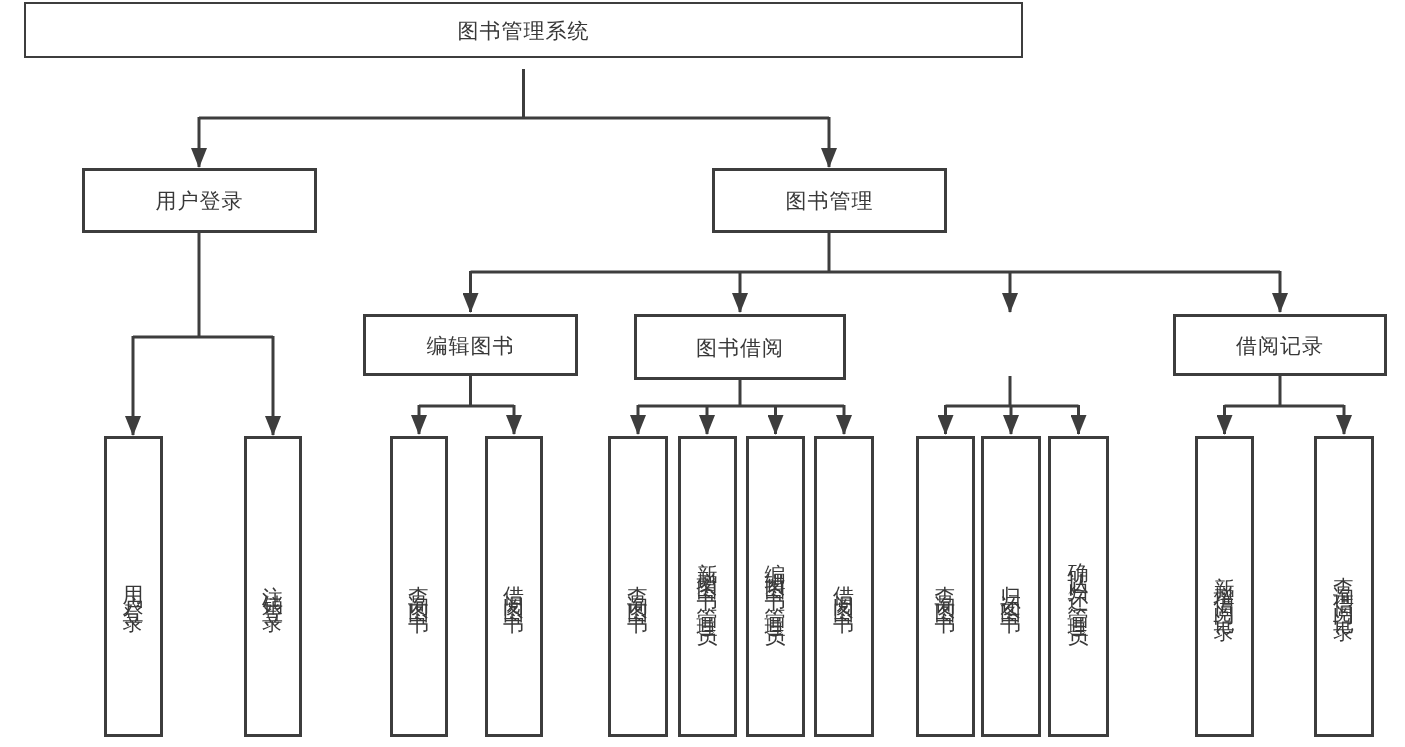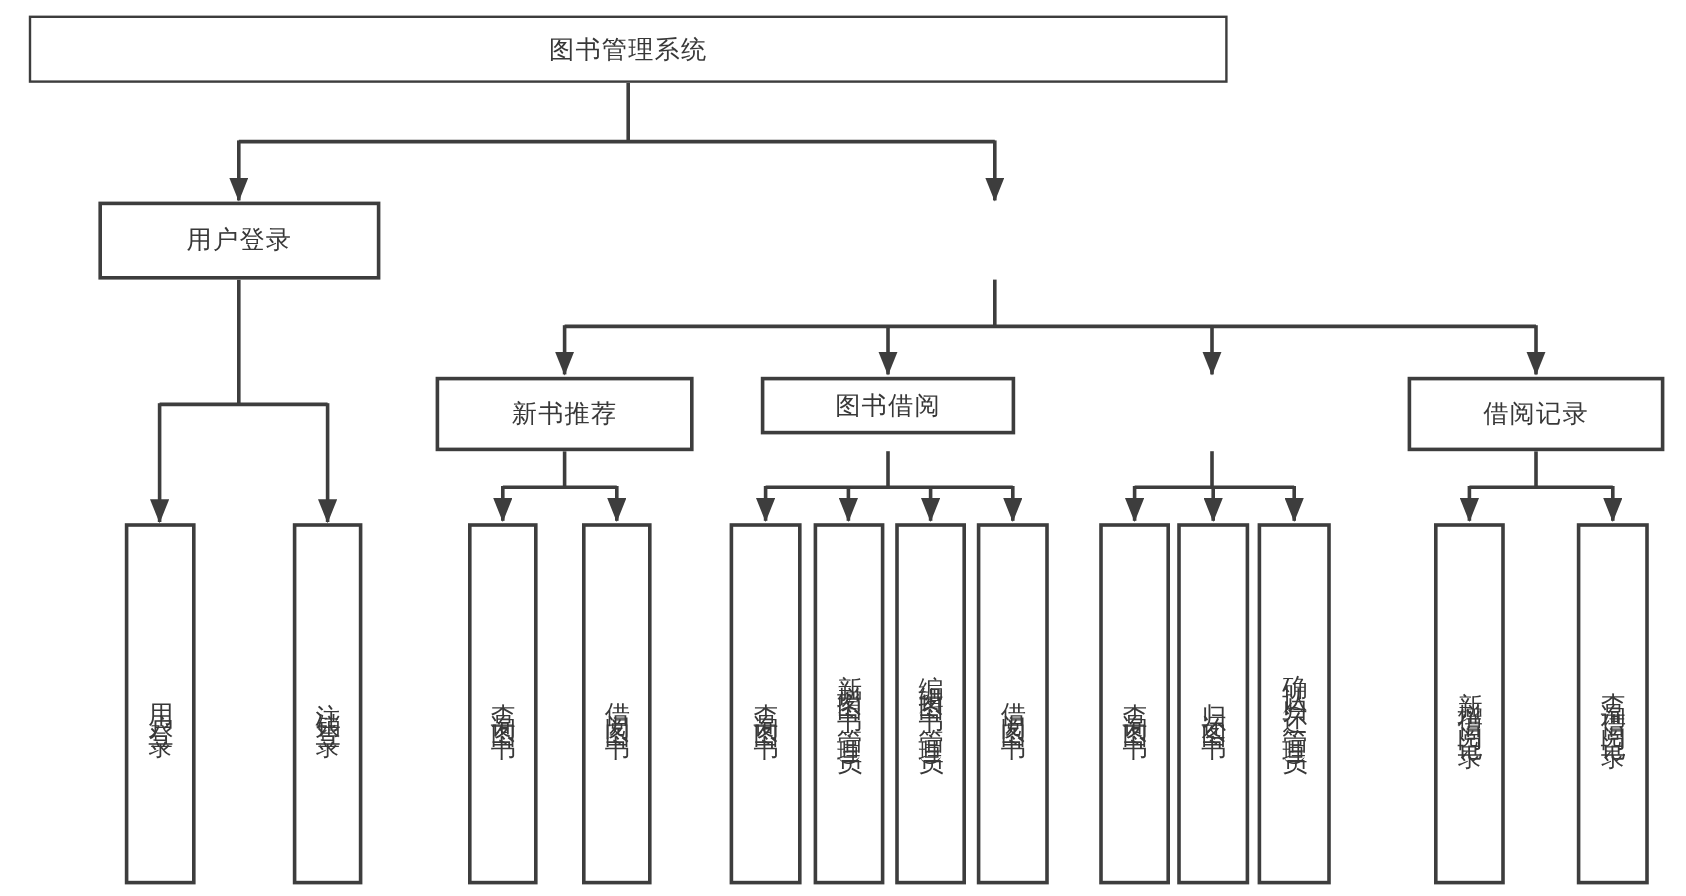--- a/index.html
+++ b/index.html
@@ -99,32 +99,35 @@
     <line class="ln" x1="945.5" y1="405" x2="945.5" y2="434" marker-end="url(#arw)"></line>
     <line class="ln" x1="1011" y1="405" x2="1011" y2="434" marker-end="url(#arw)"></line>
     <line class="ln" x1="1078.5" y1="405" x2="1078.5" y2="434" marker-end="url(#arw)"></line>
 
     <path class="ln" d="M1280 376 V406"></path>
     <path class="ln" d="M1224.5 406 H1344"></path>
     <line class="ln" x1="1224.5" y1="405" x2="1224.5" y2="434" marker-end="url(#arw)"></line>
     <line class="ln" x1="1344" y1="405" x2="1344" y2="434" marker-end="url(#arw)"></line>
   </svg>
 
-  <div class="node hbox root" style="left:24px; top:13px; width:999px; height:56px;text-align:right;">
+  <div class="node hbox root" style="left:24px; top:2px; width:999px; height:56px;text-align:right;">
     <span>图书管理系统</span>
   </div>
 
   <div class="node hbox" style="left:82px; top:168px; width:235px; height:65px;">
     <span>用户登录</span>
   </div>
+  <div class="node hbox" style="left:712px; top:168px; width:235px; height:65px;">
+    <span>图书管理</span>
+  </div>
 
   <div class="node hbox" style="left:363px; top:314px; width:215px; height:62px;">
-    <span>新书推荐</span>
+    <span>编辑图书</span>
   </div>
-  <div class="node hbox" style="left:634px; top:314px; width:212px; height:48px;">
+  <div class="node hbox" style="left:634px; top:314px; width:212px; height:66px;">
     <span>图书借阅</span>
   </div>
   <div class="node hbox" style="left:1173px; top:314px; width:214px; height:62px;">
     <span>借阅记录</span>
   </div>
 
   <div class="node vbox" style="left:104px; top:436px; width:59px; height:301px;">
     <span>用户登录</span>
   </div>
   <div class="node vbox" style="left:244px; top:436px; width:58px; height:301px;">

